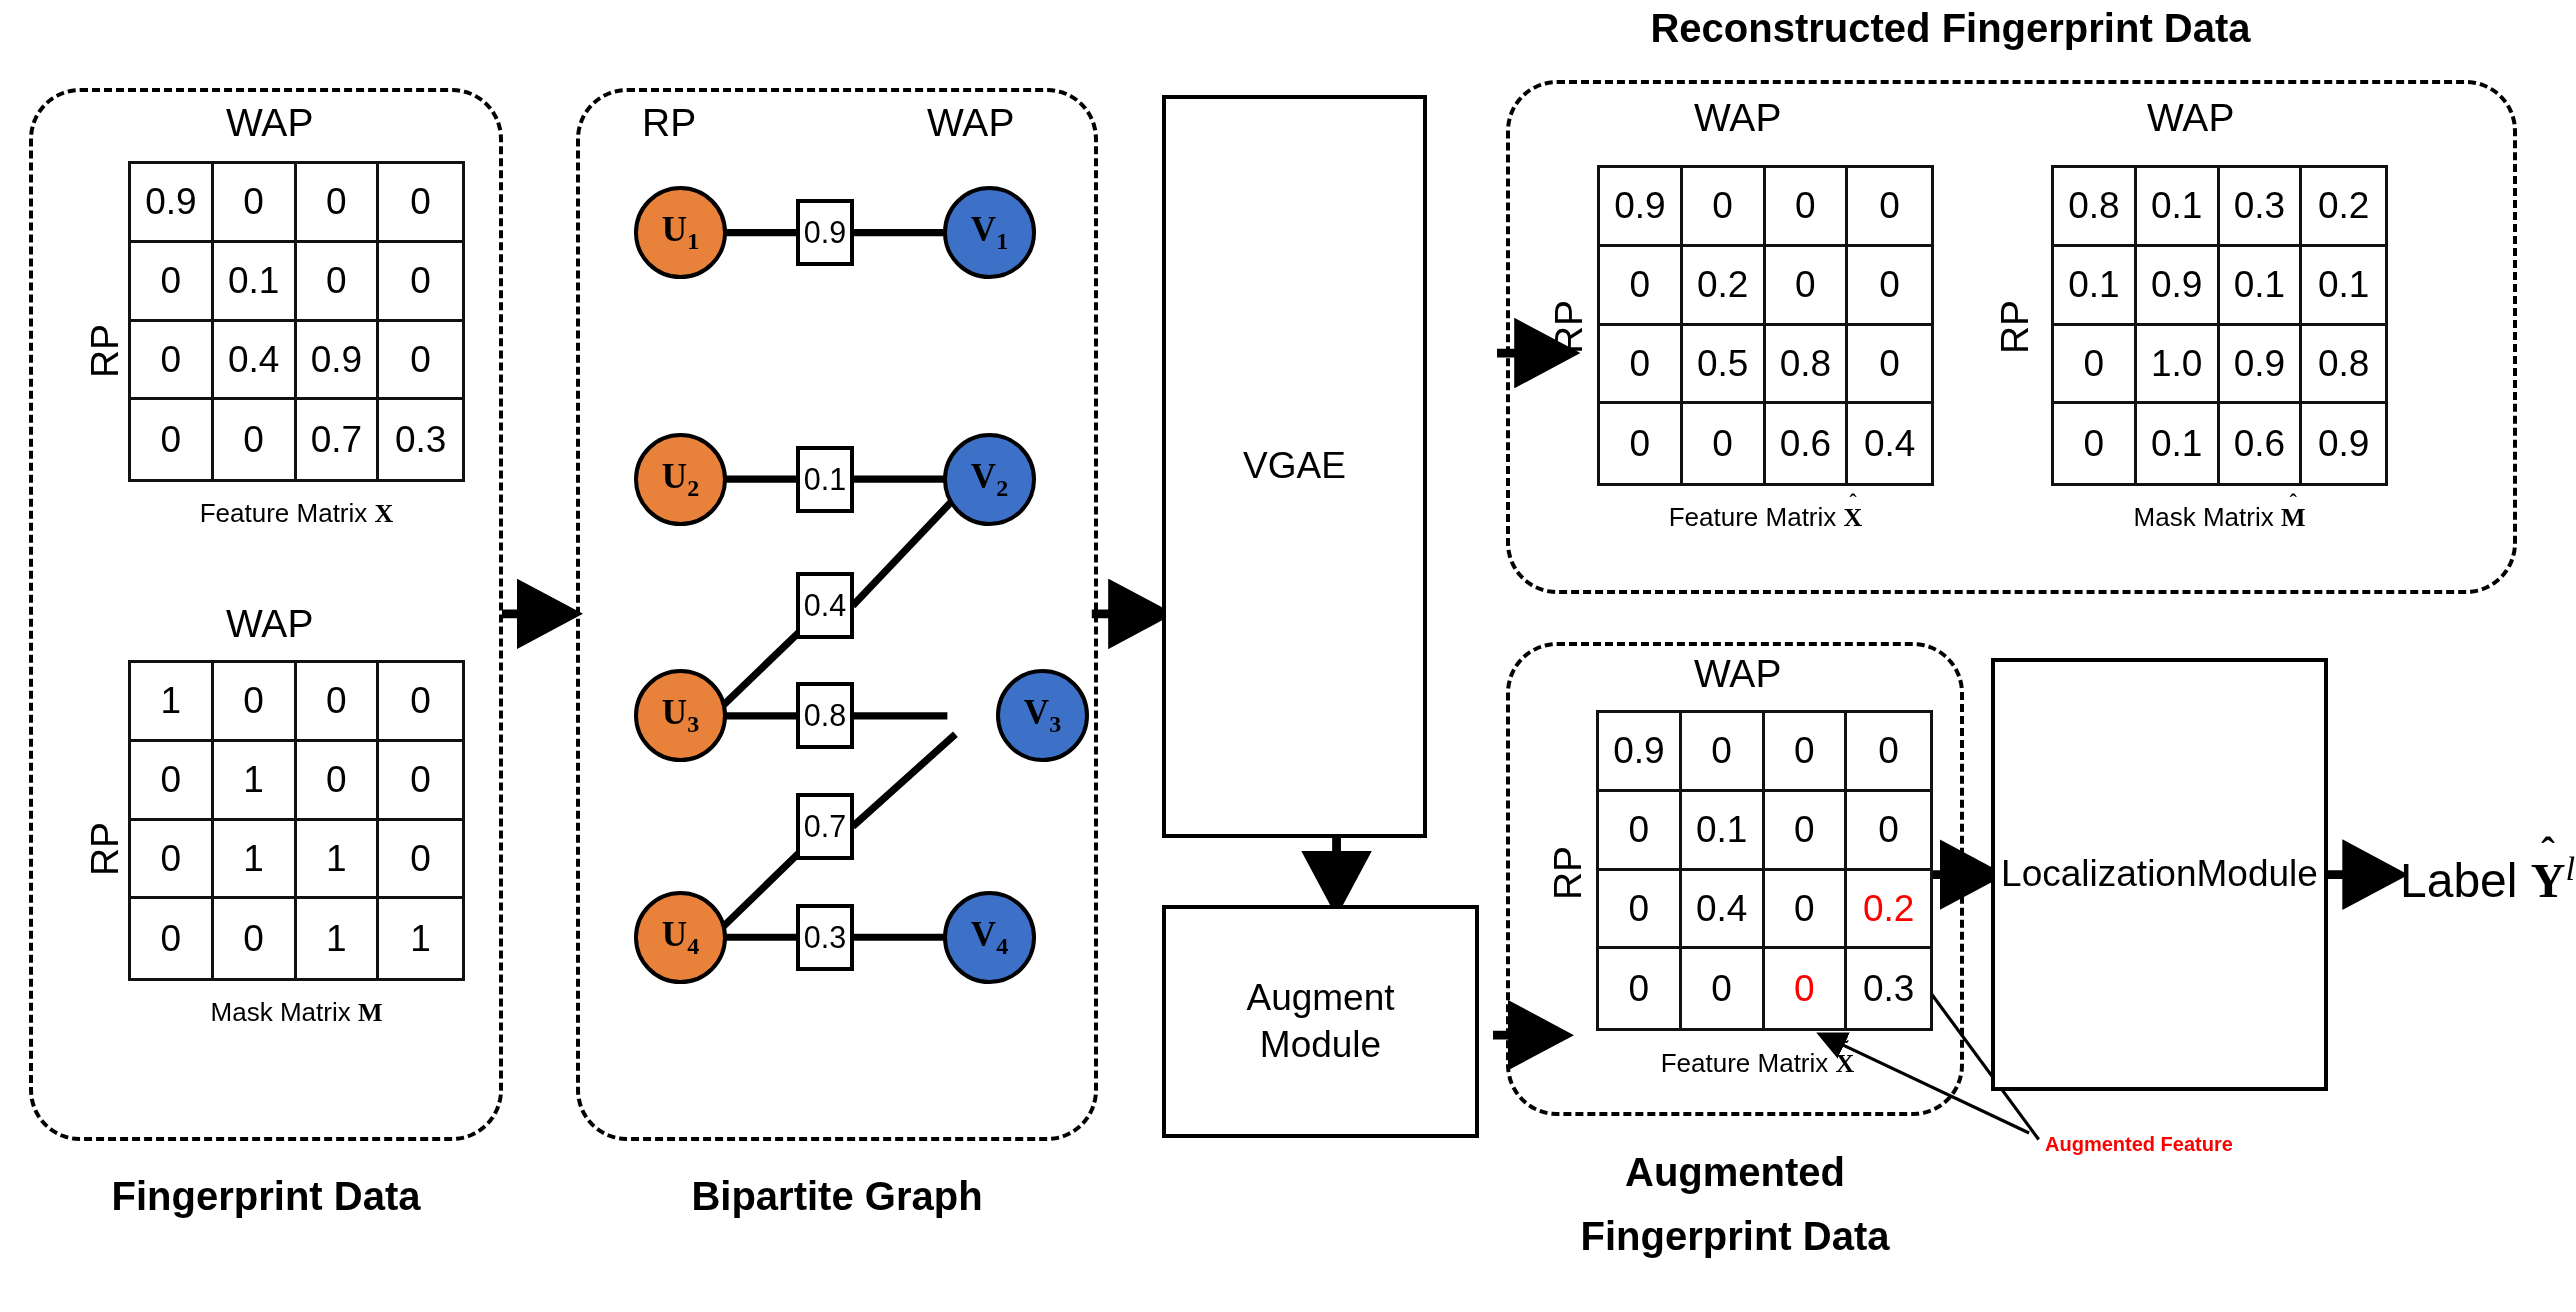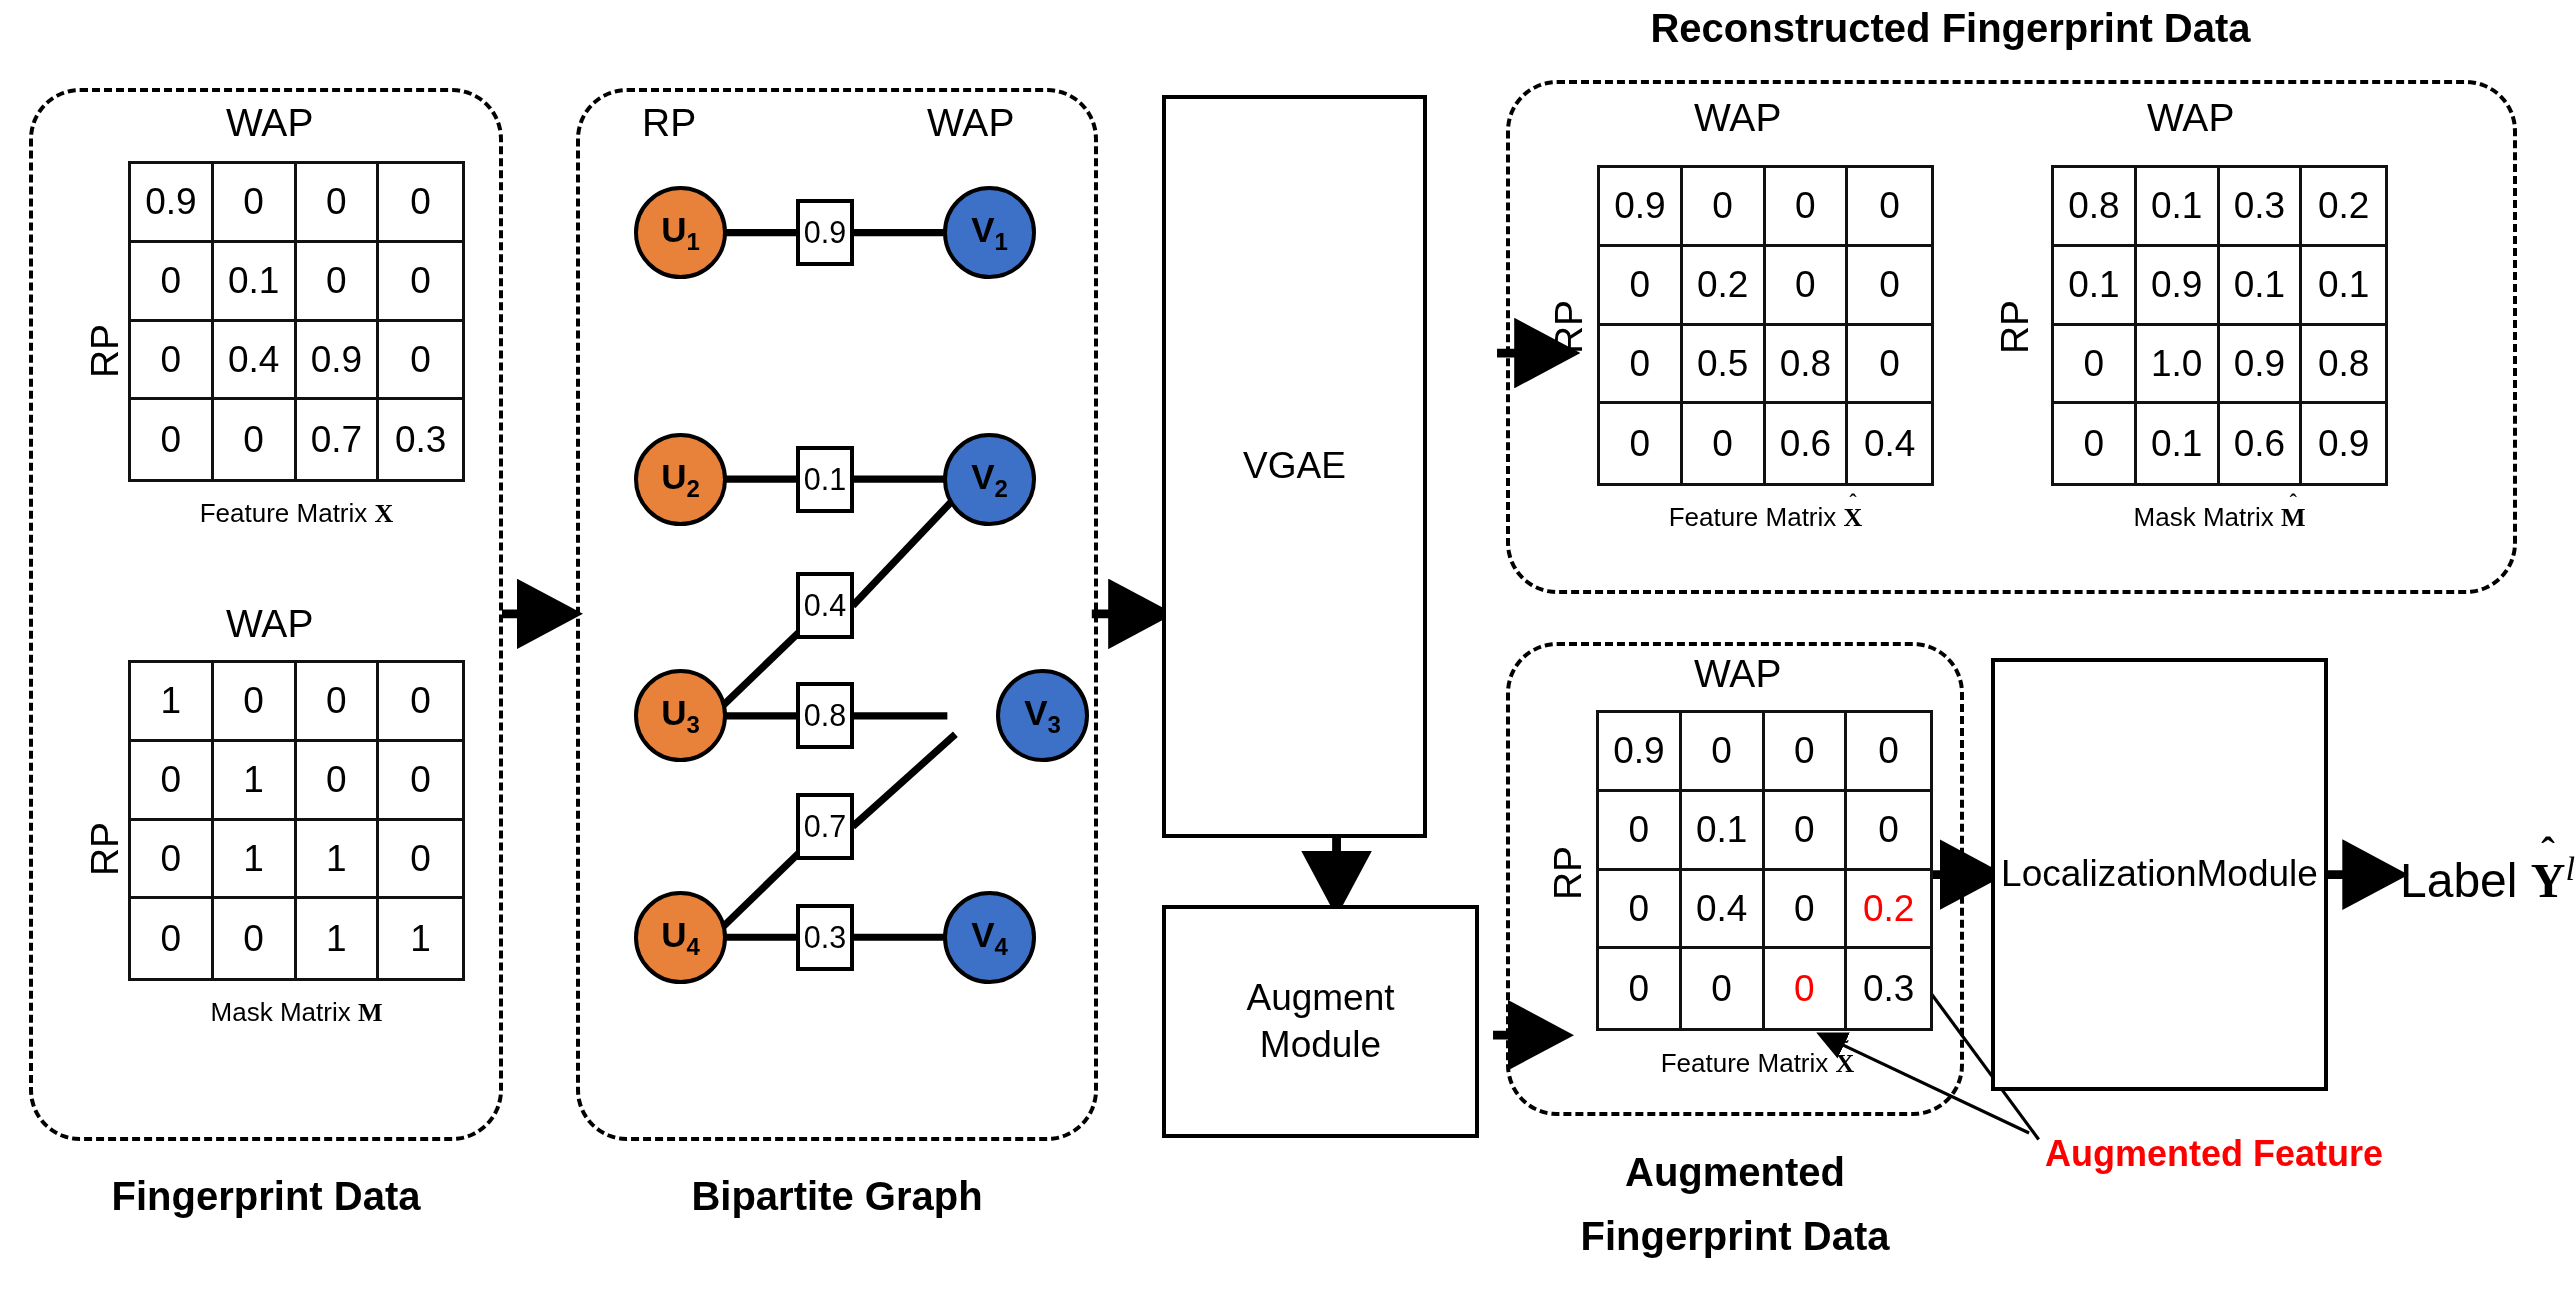--- a/index.html
+++ b/index.html
@@ -28,30 +28,30 @@
                 text-align:center;}
 
   
   .box{position:absolute;border:4.8px solid #000;background:#fff;box-sizing:border-box;
        display:flex;align-items:center;justify-content:center;text-align:center;
        font-size:37px;line-height:1.25;}
 
   
   .node{position:absolute;border-radius:50%;border:4.8px solid #000;box-sizing:border-box;
         display:flex;align-items:center;justify-content:center;
-        font-size:35px;font-weight:bold;font-family:Liberation Sans, sans-serif;}
+        font-size:35px;font-weight:bold;font-family:Liberation Serif, serif;}
   .node sub{font-size:24px;}
 
   .wbox{position:absolute;border:4px solid #000;background:#fff;box-sizing:border-box;
         display:flex;align-items:center;justify-content:center;font-size:30.5px;}
 
   svg.overlay{position:absolute;left:0;top:0;width:2576px;height:1312px;
               pointer-events:none;}
 
-  .redtext{position:absolute;color:#FF0000;font-size:36px;font-weight:bold;white-space:nowrap;}
+  .redtext{position:absolute;color:#FF0000;font-size:20px;font-weight:bold;white-space:nowrap;}
   .labeltext{position:absolute;font-size:48px;white-space:nowrap;}
   .bold-it{font-family:"Liberation Serif",serif;font-weight:bold;}
   .hatwrap{position:relative;display:inline-block;}
   .hat{position:absolute;left:0;right:0;top:-0.52em;text-align:center;font-size:0.85em;
        font-weight:bold;line-height:1;}
 </style>
 </head>
 <body>
 
 <div class="stage">

